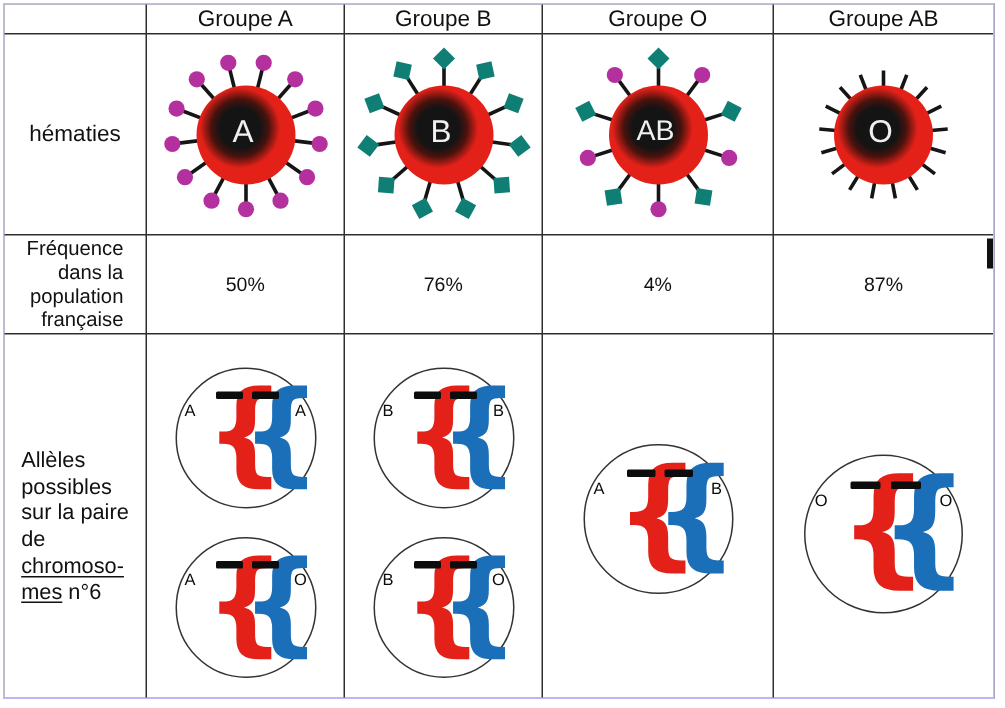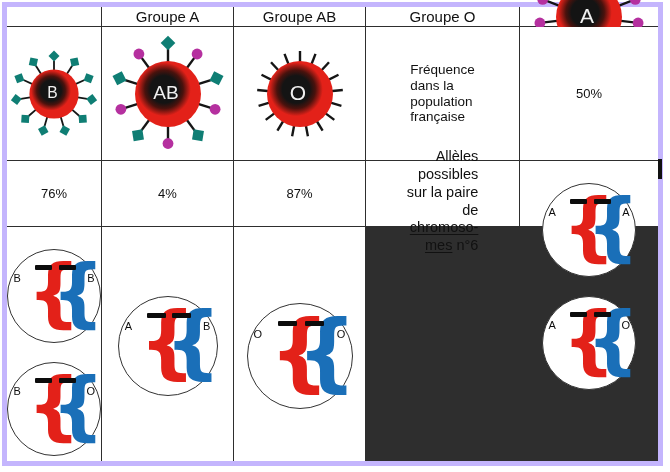--- a/index.html
+++ b/index.html
@@ -1,28 +1,28 @@
 <!DOCTYPE html>
 <html style="--chrom-red: #e32119; --chrom-blue: #1a6fb8;"><head>
 <meta charset="utf-8">
 <style>
   *{margin:0;padding:0;box-sizing:border-box;}
   html,body{width:670px;height:472px;background:#fff;color:#111;
     font-family:"Liberation Sans","DejaVu Sans",sans-serif;}
   .page{position:relative;width:670px;height:472px;background:#fff;overflow:hidden;}
   .grid{position:absolute;left:2px;top:2px;width:661px;height:464px;
-    border:5px solid #c4b5fd;background:#2e2e2e;display:grid;
+    border:1px solid #c4b5fd;background:#2e2e2e;display:grid;
     grid-template-columns:94px 131px 131px 153px 1fr;
     grid-template-rows:19px 133px 65px 1fr;gap:1px;}
   .cell{background:#fff;display:flex;align-items:center;justify-content:center;}
   .head{font-size:15px;}
   .hlabel{font-size:15px;}
-  .freq-label{white-space:pre-line;font-size:13.5px;line-height:1.18;text-align:left;}
+  .freq-label{white-space:pre-line;font-size:13.5px;line-height:1.18;text-align:right;}
   .freqv{font-size:13px;}
-  .alabel-inner{font-size:14.5px;line-height:1.22;text-align:right;margin-top:16px;}
+  .alabel-inner{font-size:14.5px;line-height:1.22;text-align:left;margin-top:16px;}
   .preline{white-space:pre-line;}
   .miss{text-decoration-line:underline;text-decoration-style:wavy;
     text-decoration-color:#e53935;text-decoration-thickness:1px;text-underline-offset:2px;text-decoration:underline;}
   .hcell svg{display:block;}
   .gcell{display:flex;flex-direction:column;align-items:center;}
   .gcell-two{justify-content:flex-start;padding-top:22px;gap:19px;}
   .gcell-one{justify-content:center;}
   .gcell-ab .geno{position:relative;top:2px;}
   .gcell-o .geno{position:relative;top:12px;}
   .geno{position:relative;border:1.4px solid #333;border-radius:50%;background:#fff;flex:none;}
@@ -39,23 +39,25 @@
   .artifact{position:absolute;left:658px;top:159px;width:4px;height:20px;background:#111;}
 </style>
 </head>
 <body>
 
 <div class="page">
   <div class="grid">
 
     <div class="cell head"></div>
     <div class="cell head">Groupe A</div>
+    <div class="cell head">Groupe B</div>
+    <div class="cell head">Groupe O</div>
     <div class="cell head">Groupe AB</div>
-    <div class="cell head">Groupe O</div>
-
+
+    <div class="cell hlabel">hématies</div>
     <div class="cell hcell">
         <svg viewBox="-63 -63 126 126" width="126" height="126">
           <defs>
             <radialGradient id="coreGrad0" cx="44%" cy="43%" r="52%">
               <stop offset="0%" stop-color="#141414"></stop>
               <stop offset="40%" stop-color="#141414"></stop>
               <stop offset="56%" stop-color="#4a120d"></stop>
               <stop offset="78%" stop-color="#e32119"></stop>
               <stop offset="100%" stop-color="#e32119"></stop>
             </radialGradient>

